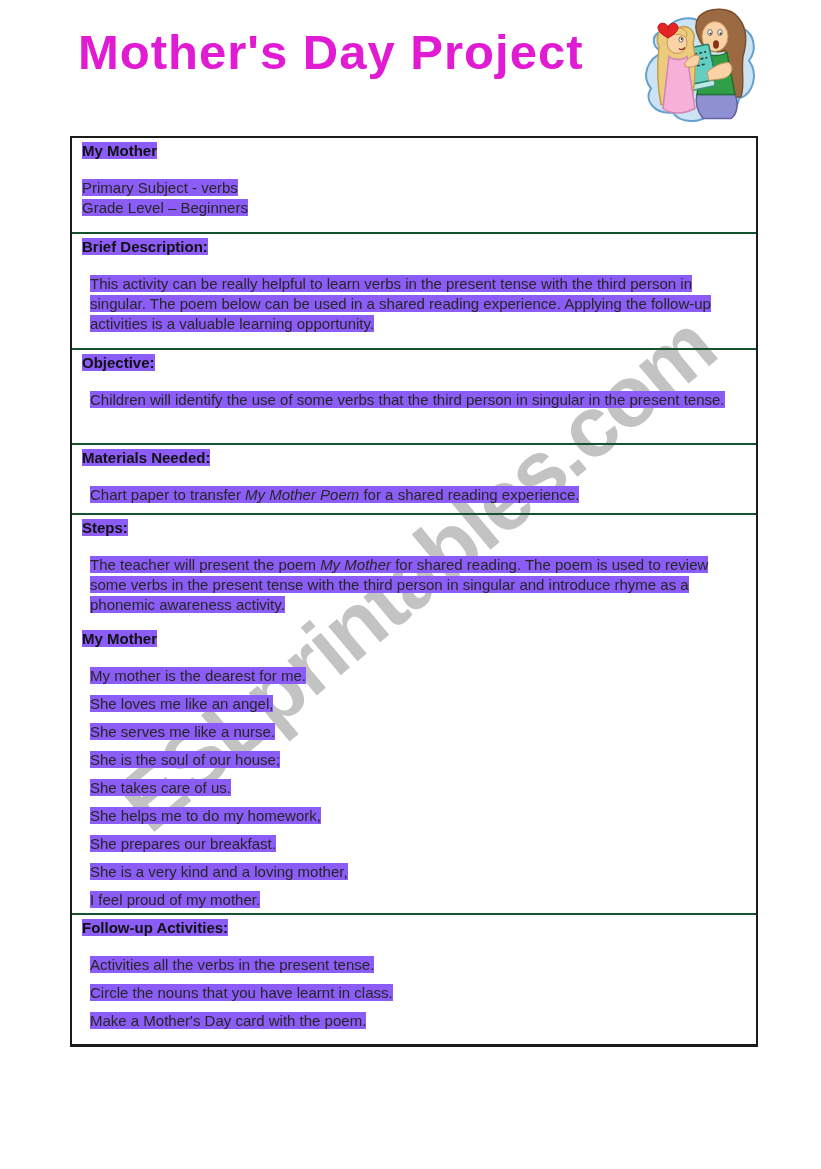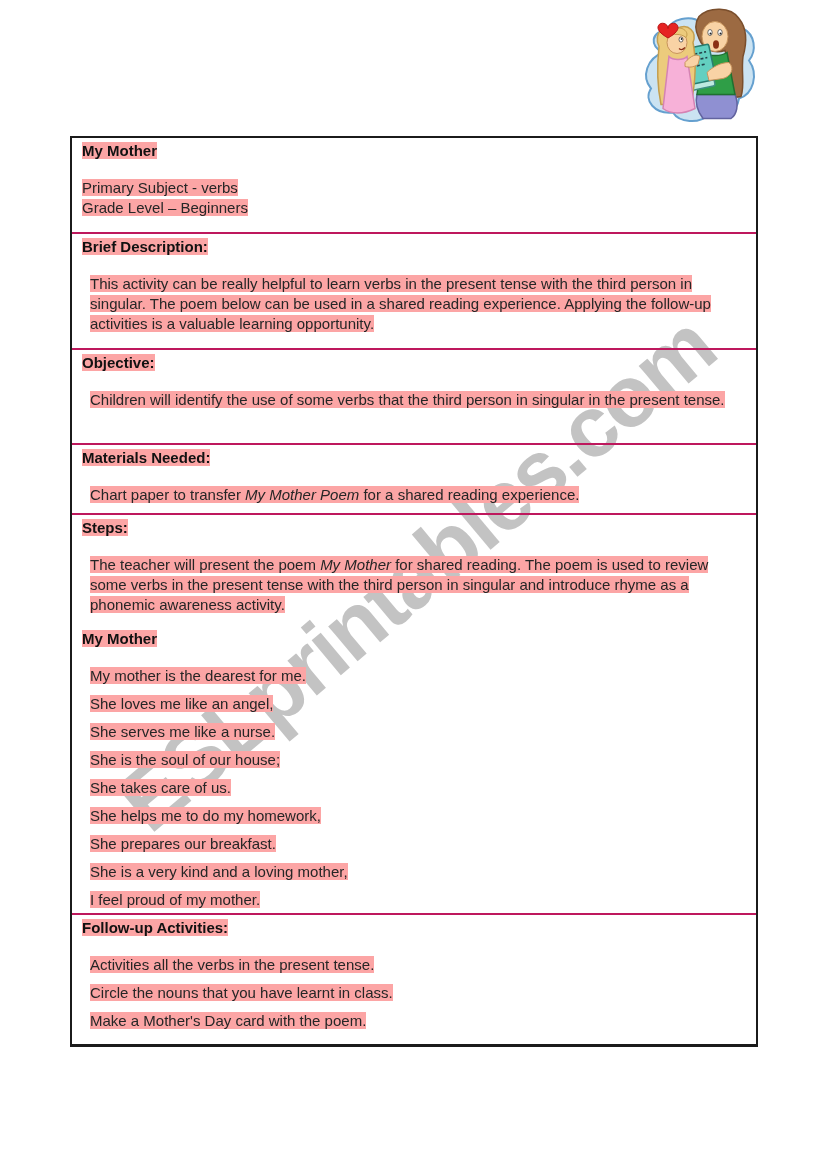--- a/index.html
+++ b/index.html
@@ -56,21 +56,21 @@
   .doc-table {
     position: absolute;
     left: 70px; top: 136px;
     width: 688px;
     border: 2px solid #1b1b1b;
     border-bottom-width: 3px;
     z-index: 2;
     background: transparent;
   }
   .row { padding: 3px 10px 0 10px; overflow: hidden; }
-  .row + .row { border-top: 2px solid #be185d; }
+  .row + .row { border-top: 2px solid #14532d; }
   .r1 { height: 94px; }
   .r2 { height: 116px; }
   .r3 { height: 95px; }
   .r4 { height: 70px; }
   .r5 { height: 400px; }
   .r6 { height: 131px; }
 
   h2 {
     margin: 0 0 17px 0;
     font-size: 15px;
@@ -78,30 +78,31 @@
     font-weight: bold;
     color: #111;
   }
   .body-text, .line {
     margin: 8px;
     font-size: 15px;
     line-height: 20px;
   }
   .tight { margin: 0; }
   .poem-title { margin: 14px 0 17px 0; }
-  .hl { background: #fca5a5; }
+  .hl { background: #8b5cf6; }
   em { font-style: italic; }
 </style>
 </head>
 <body>
 
 <div class="page">
 
   <div class="watermark">ESLprintables.com</div>
 
+  <h1 class="title">Mother's Day Project</h1>
 
   <svg class="clipart" viewBox="0 0 123 118" xmlns="http://www.w3.org/2000/svg">
     <path d="M 28 46 C 14 40 16 24 32 24 C 36 12 56 8 66 16 C 80 4 102 8 108 22 C 120 28 122 44 114 54 C 124 68 118 88 104 92 C 102 106 86 114 74 108 C 64 118 44 116 38 106 C 20 108 8 94 16 82 C 6 70 12 52 28 46 Z" fill="#cbe3f2" stroke="#65a0cf" stroke-width="2"></path>
 
     <path d="M 64 10 C 74 0 96 0 104 12 C 112 22 112 36 108 50 C 106 66 110 78 106 90 L 92 92 C 96 70 94 56 90 44 C 78 48 68 42 64 32 C 60 24 60 16 64 10 Z" fill="#9c6a42" stroke="#7a4e2c" stroke-width="1.5"></path>
     <path d="M 62 88 L 100 88 C 104 98 102 108 96 112 L 68 112 C 62 104 60 96 62 88 Z" fill="#8f90d2" stroke="#62639f" stroke-width="1.5"></path>
     <ellipse cx="80" cy="30" rx="13" ry="15" fill="#f9d3a5" stroke="#c8945c" stroke-width="1"></ellipse>
     <ellipse cx="75" cy="26" rx="2.2" ry="3" fill="#fff" stroke="#333" stroke-width="0.7"></ellipse>
     <circle cx="75.5" cy="27" r="1" fill="#222"></circle>
     <ellipse cx="85" cy="26" rx="2.2" ry="3" fill="#fff" stroke="#333" stroke-width="0.7"></ellipse>

